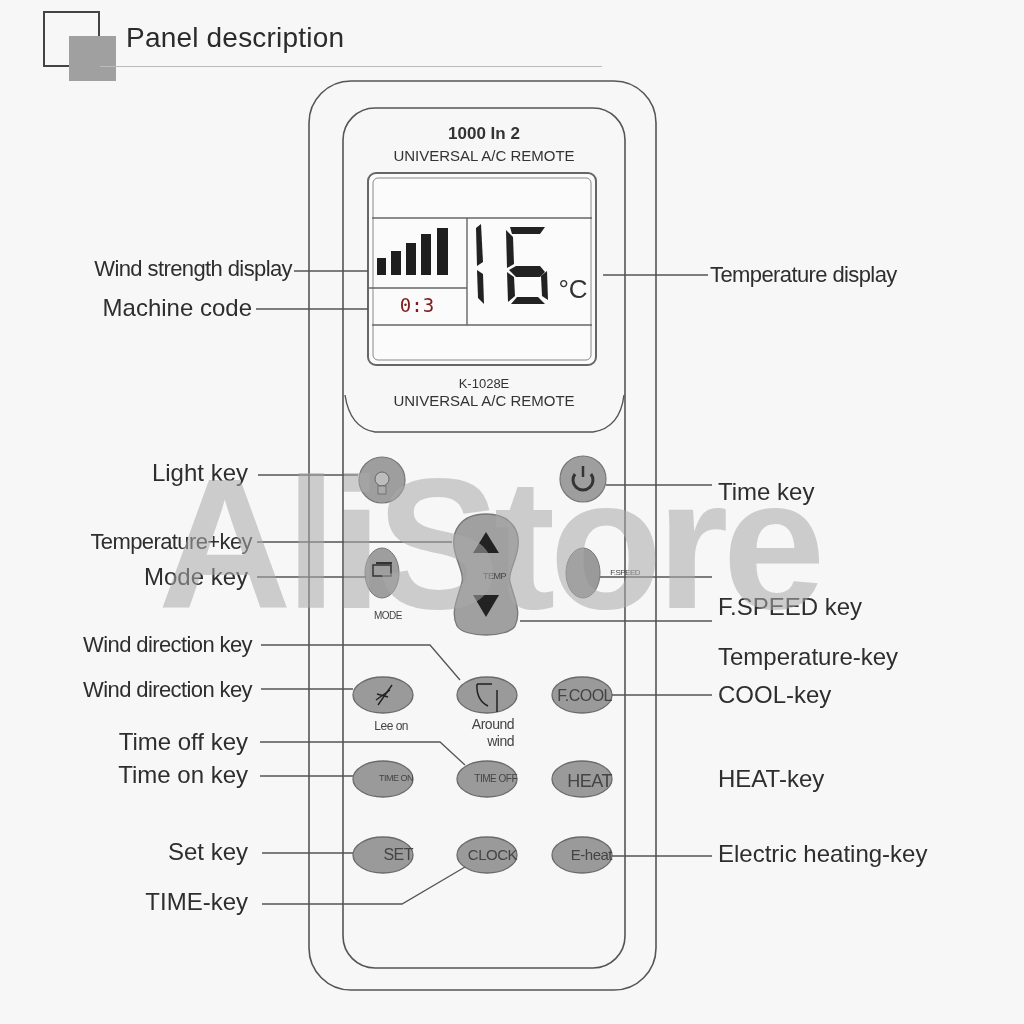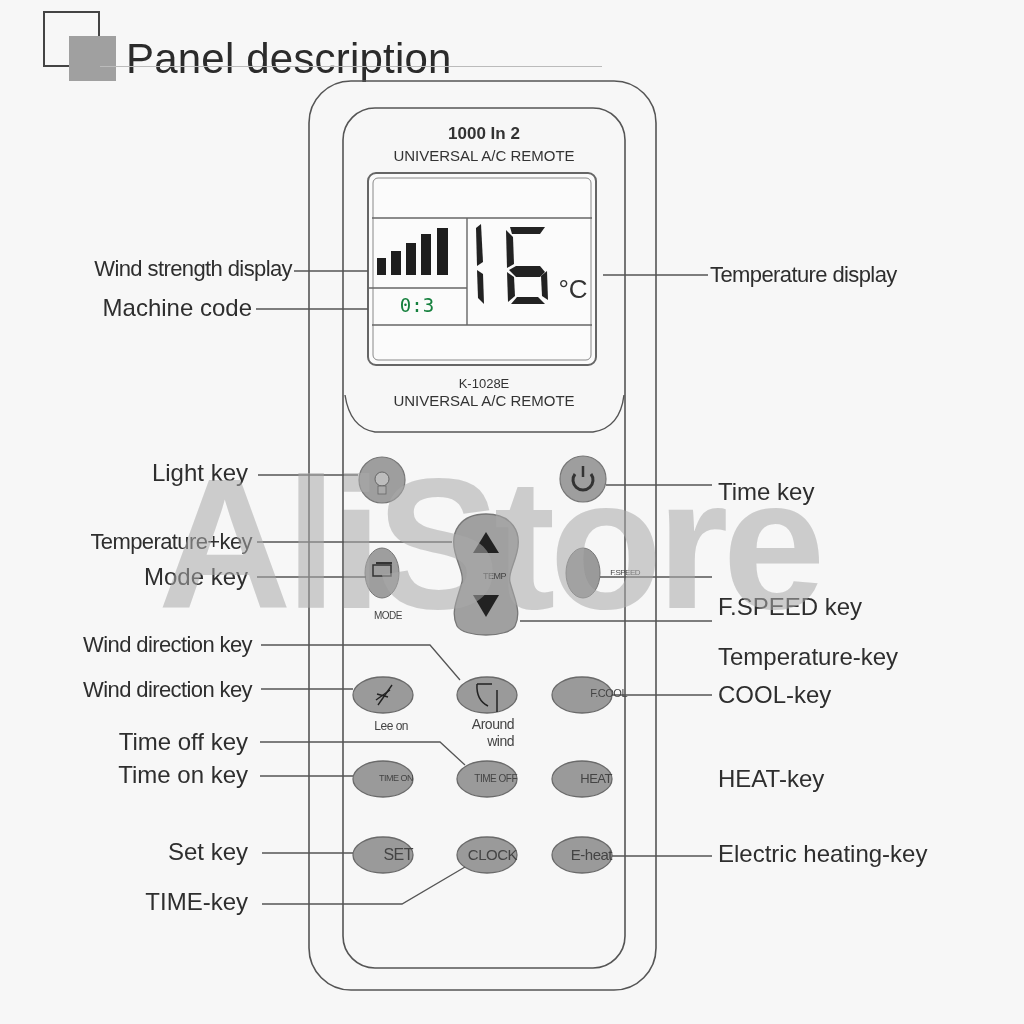--- a/index.html
+++ b/index.html
@@ -1,19 +1,19 @@
 <!DOCTYPE html>
 <html><head>
 <meta charset="utf-8">
 <style>
   html, body { margin:0; padding:0; }
   body { width:1024px; height:1024px; background:#f7f7f7; position:relative; overflow:hidden; font-family:"Liberation Sans", sans-serif; color:#2a2a2a; }
   .abs { position:absolute; }
   svg.canvas { position:absolute; left:0; top:0; width:1024px; height:1024px; }
-  .title { left:126px; top:35px; font-size:42px; color:#2b2b2b; letter-spacing:0.2px; }
+  .title { left:126px; top:22px; font-size:28px; color:#2b2b2b; letter-spacing:0.2px; }
   .lbl { position:absolute; font-size:24px; color:#2e2e2e; white-space:nowrap; line-height:1;text-align:center; }
   .lbl.r { }
   .lbl.sm { font-size:22px; letter-spacing:-0.6px; }
   .rtext { position:absolute; text-align:center; white-space:nowrap; color:#333; line-height:1; }
   .btn-text { position:absolute; text-align:right; white-space:nowrap; color:#444; line-height:1; font-size:12px; letter-spacing:-0.5px; }
   .watermark { position:absolute; left:158px; top:452px; font-size:185px; font-weight:bold; color:rgba(170,170,170,0.55); letter-spacing:-6px; line-height:1; font-family:"Liberation Sans", sans-serif; pointer-events:none; }
   .seg { position:absolute; font-family:"DejaVu Sans Mono", monospace; }
 </style>
 </head>
 <body>
@@ -124,33 +124,33 @@
     <line x1="520" y1="621" x2="712" y2="621"></line>
     <line x1="612" y1="695" x2="712" y2="695"></line>
     <line x1="612" y1="856" x2="712" y2="856"></line>
   </g>
 </svg>
 
 <div class="rtext" style="left:400px;top:125px;width:168px;font-size:17px;font-weight:bold;">1000 In 2</div>
 <div class="rtext" style="left:360px;top:148px;width:248px;font-size:15px;">UNIVERSAL A/C REMOTE</div>
 <div class="rtext" style="left:400px;top:377px;width:168px;font-size:13px;">K-1028E</div>
 <div class="rtext" style="left:360px;top:393px;width:248px;font-size:15px;">UNIVERSAL A/C REMOTE</div>
-<div class="rtext seg" style="left:392px;top:296px;width:50px;font-size:19px;color:#15803d;">0:3</div>
+<div class="rtext seg" style="left:392px;top:296px;width:50px;font-size:19px;color:#7f1d1d;">0:3</div>
 <div class="rtext" style="left:556px;top:276px;width:34px;font-size:26px;color:#333;">°C</div>
 
 <div class="btn-text" style="left:466px;top:572px;width:40px;font-size:9px;">TEMP</div>
 <div class="btn-text" style="left:362px;top:611px;width:40px;font-size:10px;">MODE</div>
 <div class="btn-text" style="left:566px;top:569px;width:34px;font-size:8px;padding-left:40px;">F.SPEED</div>
 <div class="btn-text" style="left:358px;top:720px;width:50px;font-size:12px;">Lee on</div>
 <div class="btn-text" style="left:460px;top:717px;width:54px;font-size:14px;">Around</div>
 <div class="btn-text" style="left:460px;top:734px;width:54px;font-size:14px;">wind</div>
-<div class="btn-text" style="left:552px;top:688px;width:60px;font-size:11px;padding-left:15px;">F.COOL</div>
+<div class="btn-text" style="left:552px;top:688px;width:60px;font-size:16px;">F.COOL</div>
 <div class="btn-text" style="left:353px;top:774px;width:60px;font-size:9px;">TIME ON</div>
 <div class="btn-text" style="left:457px;top:774px;width:60px;font-size:10px;">TIME OFF</div>
-<div class="btn-text" style="left:552px;top:772px;width:60px;font-size:13px;">HEAT</div>
+<div class="btn-text" style="left:552px;top:772px;width:60px;font-size:18px;">HEAT</div>
 <div class="btn-text" style="left:353px;top:847px;width:60px;font-size:16px;">SET</div>
 <div class="btn-text" style="left:457px;top:847px;width:60px;font-size:15px;">CLOCK</div>
 <div class="btn-text" style="left:552px;top:847px;width:60px;font-size:15px;">E-heat</div>
 
 <div class="abs" style="left:359px;top:457px;width:46px;height:46px;border-radius:50%;"></div>
 <div class="abs" style="left:560px;top:456px;width:46px;height:46px;border-radius:50%;"></div>
 <div class="abs" style="left:455px;top:514px;width:62px;height:60px;"></div>
 <div class="abs" style="left:455px;top:580px;width:62px;height:56px;"></div>
 <div class="abs" style="left:365px;top:548px;width:34px;height:50px;border-radius:50%;"></div>
 <div class="abs" style="left:566px;top:548px;width:34px;height:50px;border-radius:50%;"></div>

